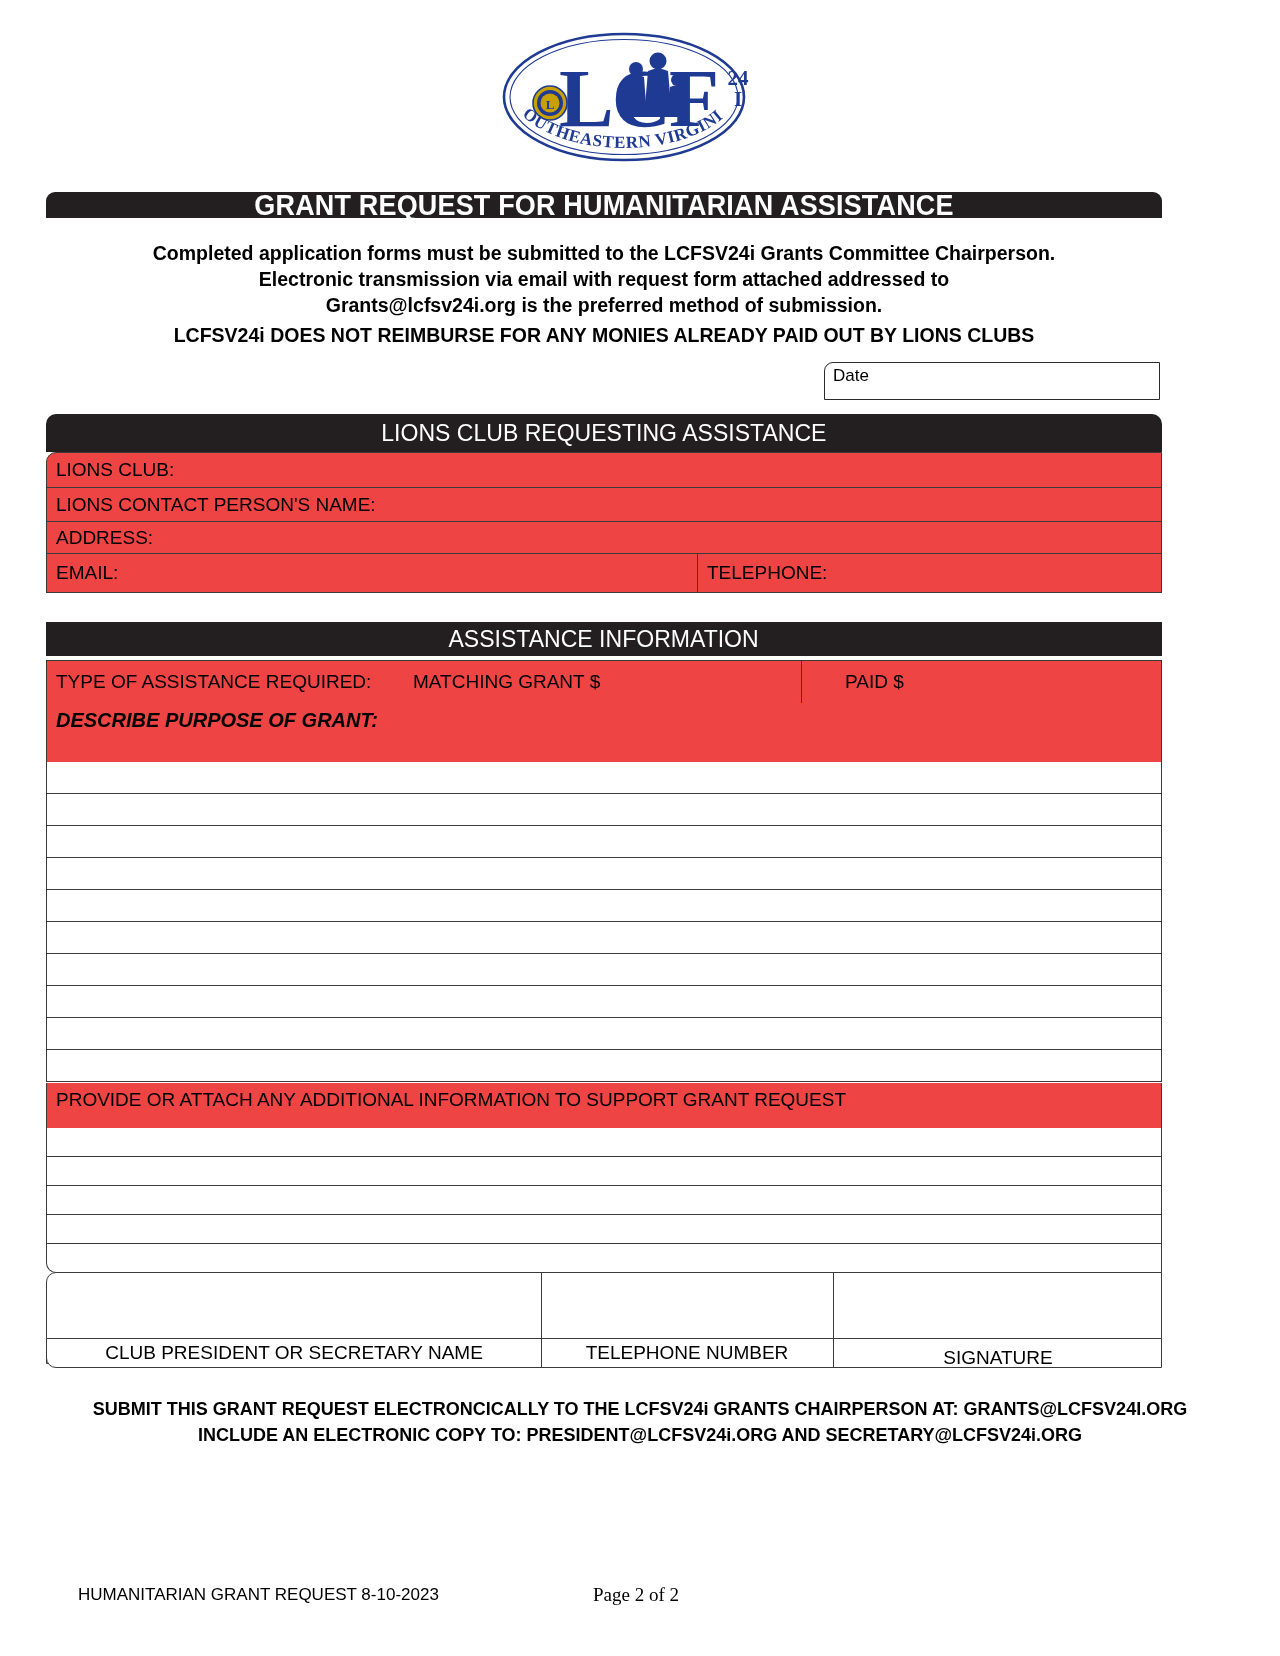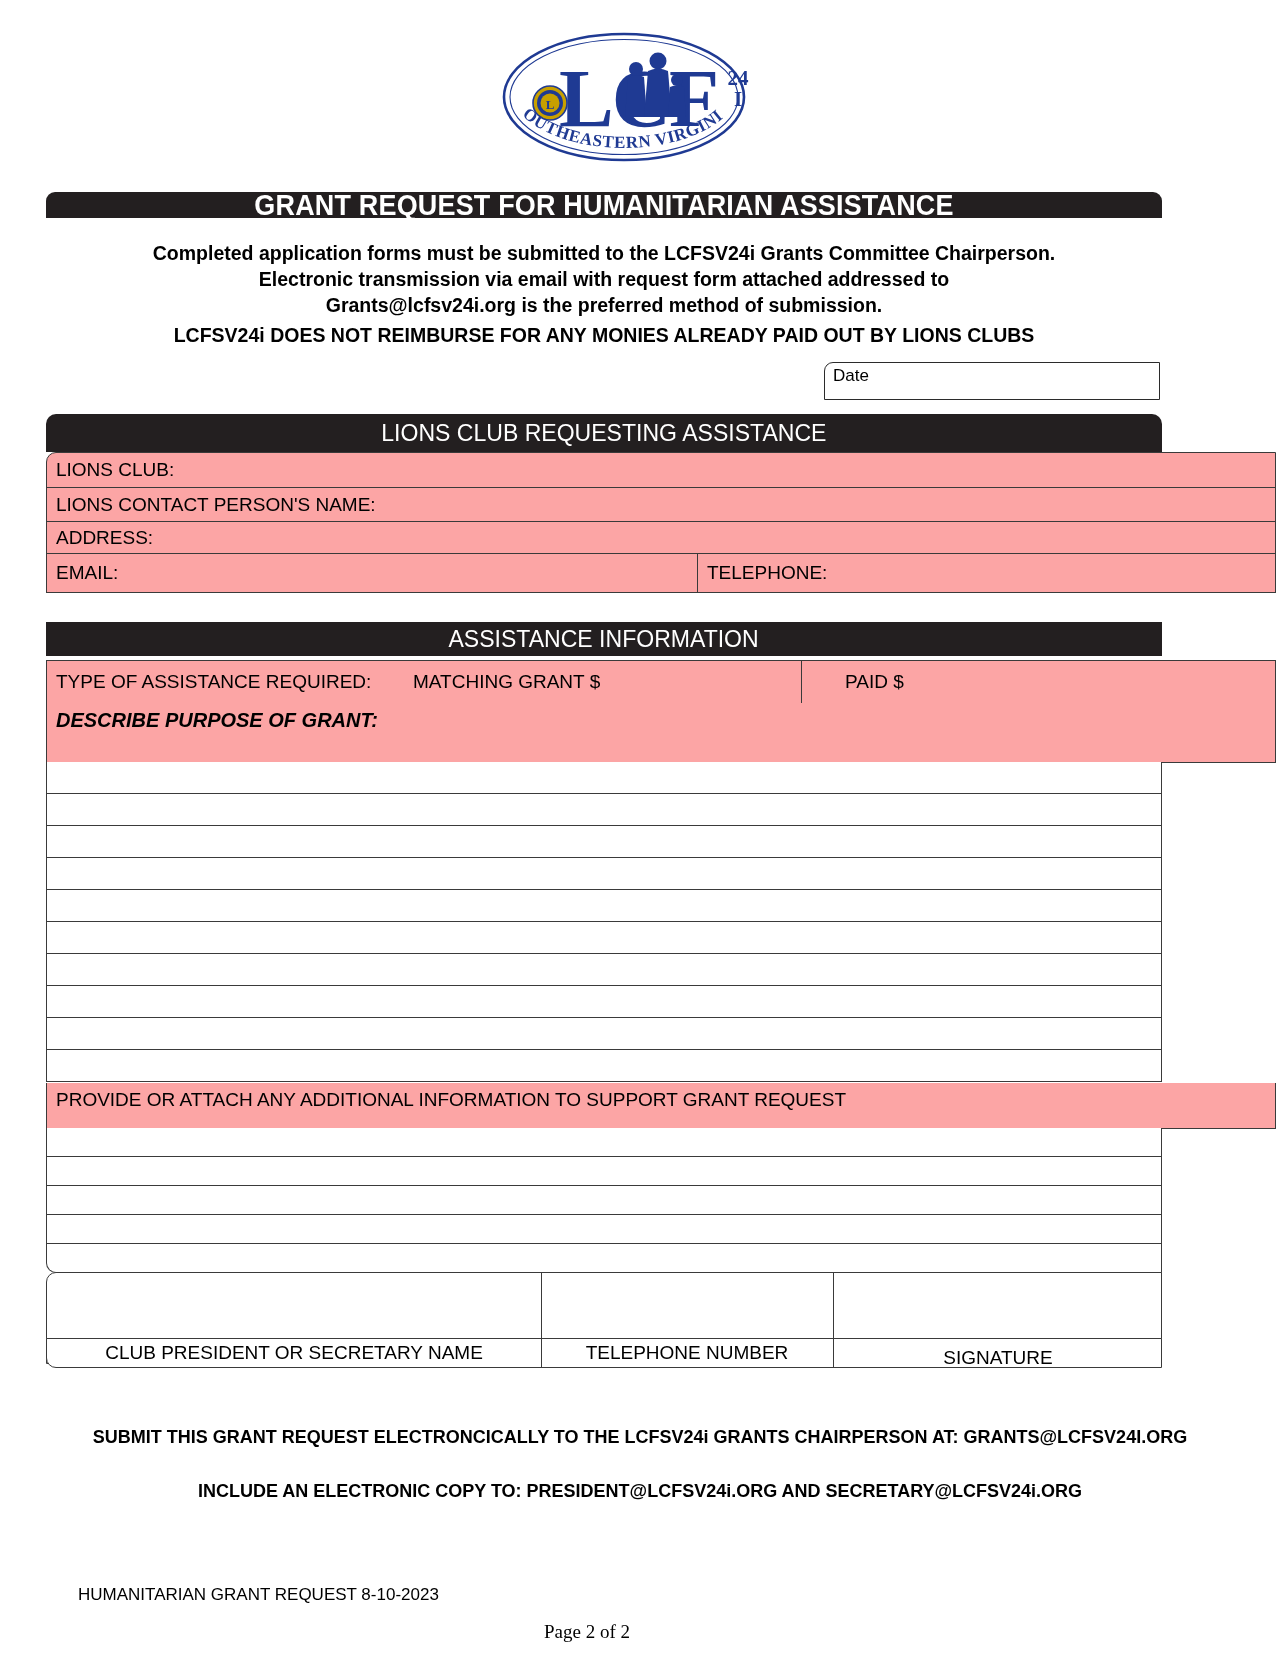--- a/index.html
+++ b/index.html
@@ -118,24 +118,24 @@
     box-sizing: border-box;
   }
   .sec-head span { transform: scaleX(0.96); white-space: nowrap; }
   #sec-lions { top: 414px; height: 38px; border-radius: 10px 10px 0 0; }
   #sec-assist { top: 622px; height: 34px; }
 
   
   .row {
     position: absolute;
     left: 46px;
-    width: 1230px;
+    width: 1116px;
     box-sizing: border-box;
     border: 1.4px solid #3a3a3a;
-    background: #fca5a5;
+    background: #ef4444;
   }
   .row .cell-label {
     position: absolute;
     left: 9px;
     top: 50%;
     transform: translateY(-50%);
     font-size: 19px;
     white-space: nowrap;
   }
   .row-topleft-round { border-radius: 10px 0 0 0; }
@@ -216,37 +216,36 @@
   .submit-note {
     position: absolute;
     left: 20px;
     top: 1396px;
     width: 1240px;
     text-align: center;
     font-size: 18px;
     font-weight: bold;
     line-height: 26px;
   }
-  .submit-note div { white-space: nowrap; margin-top: 28px; }
+  .submit-note div { white-space: nowrap; }
 
   .footer-left {
     position: absolute;
     left: 78px;
     top: 1585px;
     font-size: 17px;
     white-space: nowrap;
   }
   .footer-page {
     position: absolute;
-    left: 544px;
+    left: 593px;
     top: 1584px;
     font-size: 19px;
     font-family: "Liberation Serif", serif;
     white-space: nowrap;
-    margin-top: 37px;
   }
 </style>
 </head>
 <body>
 
 <div class="page">
 
   <div class="logo-wrap">
     <svg class="logo-svg" width="280" height="148" viewBox="0 0 280 148">
 

